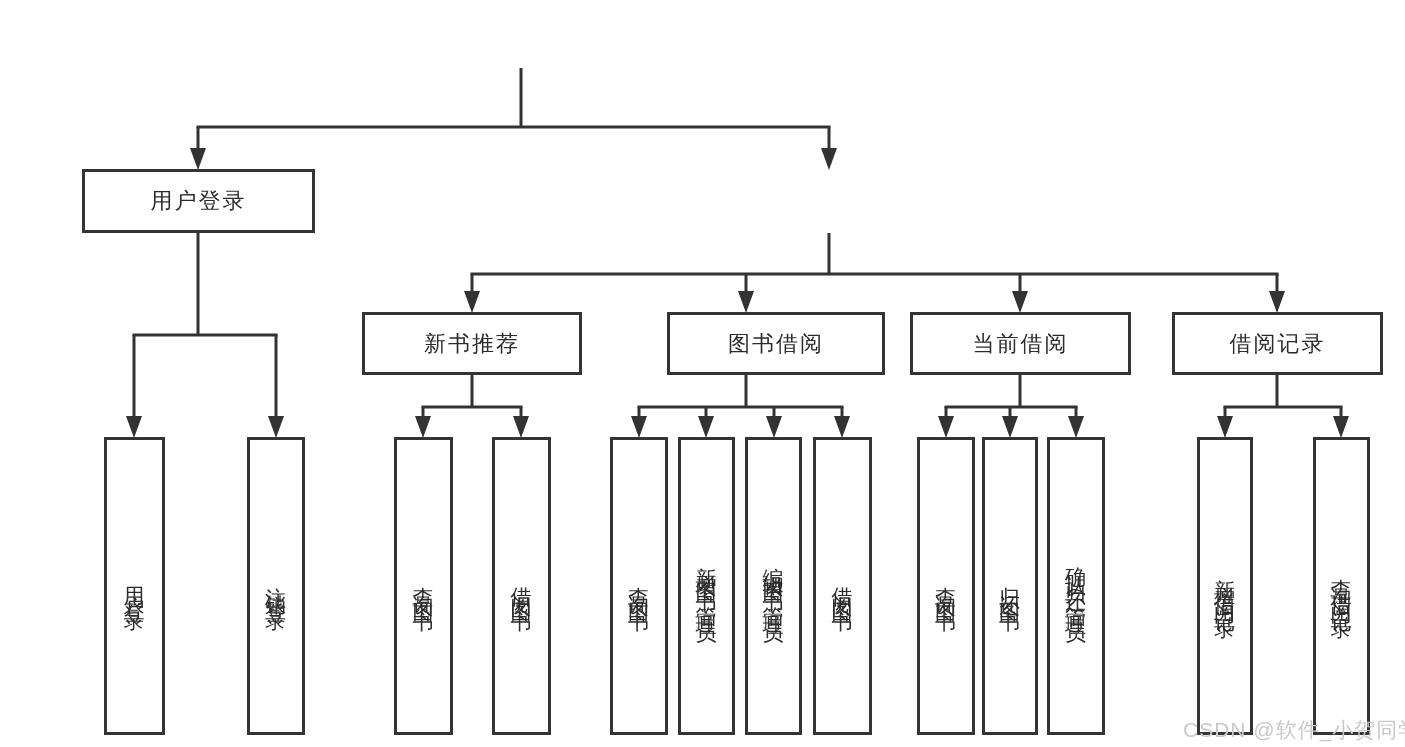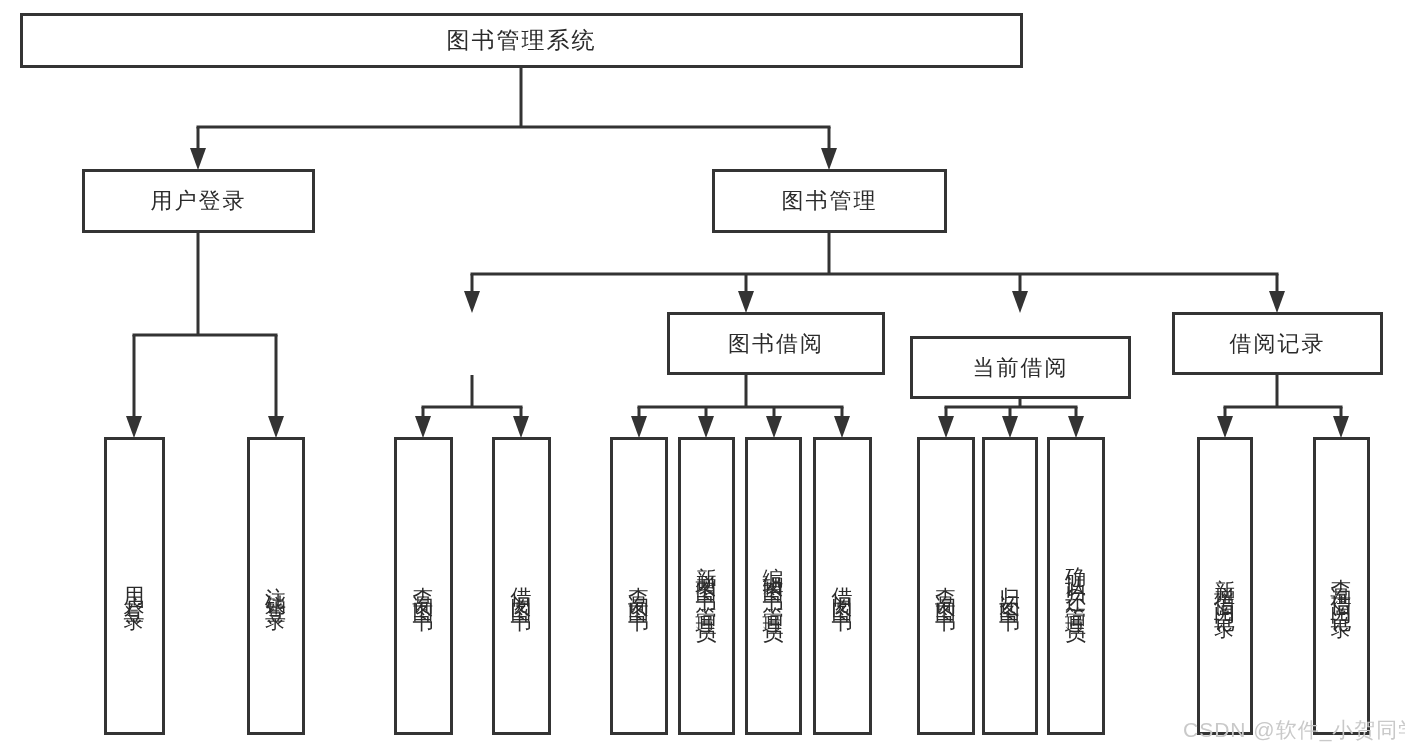--- a/index.html
+++ b/index.html
@@ -102,27 +102,26 @@
       <line x1="1076" y1="407" x2="1076" y2="422" stroke="#333333" stroke-width="3"></line>
       <polygon points="1068,416 1084,416 1076,438" fill="#333333"></polygon>
       <line x1="1277" y1="375" x2="1277" y2="407" stroke="#333333" stroke-width="3"></line>
       <line x1="1223.5" y1="407" x2="1342.5" y2="407" stroke="#333333" stroke-width="3"></line>
       <line x1="1225" y1="407" x2="1225" y2="422" stroke="#333333" stroke-width="3"></line>
       <polygon points="1217,416 1233,416 1225,438" fill="#333333"></polygon>
       <line x1="1341" y1="407" x2="1341" y2="422" stroke="#333333" stroke-width="3"></line>
       <polygon points="1333,416 1349,416 1341,438" fill="#333333"></polygon>
     </svg>
 
-  <div class="hbox" style="left:20px;top:13px;width:1003px;height:55px;font-size:23px;">图书管理系统</div>
 
   <div class="hbox" style="left:82px;top:169px;width:233px;height:64px;">用户登录</div>
-  <div class="hbox" style="left:712px;top:169px;width:235px;height:64px;">图书管理</div>
 
+  <div class="hbox" style="left:362px;top:312px;width:220px;height:63px;">新书推荐</div>
   <div class="hbox" style="left:637px;top:312px;width:218px;height:63px;margin-left:30px;">图书借阅</div>
-  <div class="hbox" style="left:910px;top:312px;width:221px;height:63px;margin-top:24px;">当前借阅</div>
+  <div class="hbox" style="left:910px;top:312px;width:221px;height:63px;">当前借阅</div>
   <div class="hbox" style="left:1172px;top:312px;width:211px;height:63px;">借阅记录</div>
 
   <div class="vbox" style="left:104px;width:61px;">
     <span class="vtext">用户登录</span>
   </div>
   <div class="vbox" style="left:247px;width:58px;">
     <span class="vtext">注销登录</span>
   </div>
 
   <div class="vbox" style="left:394px;width:59px;">

